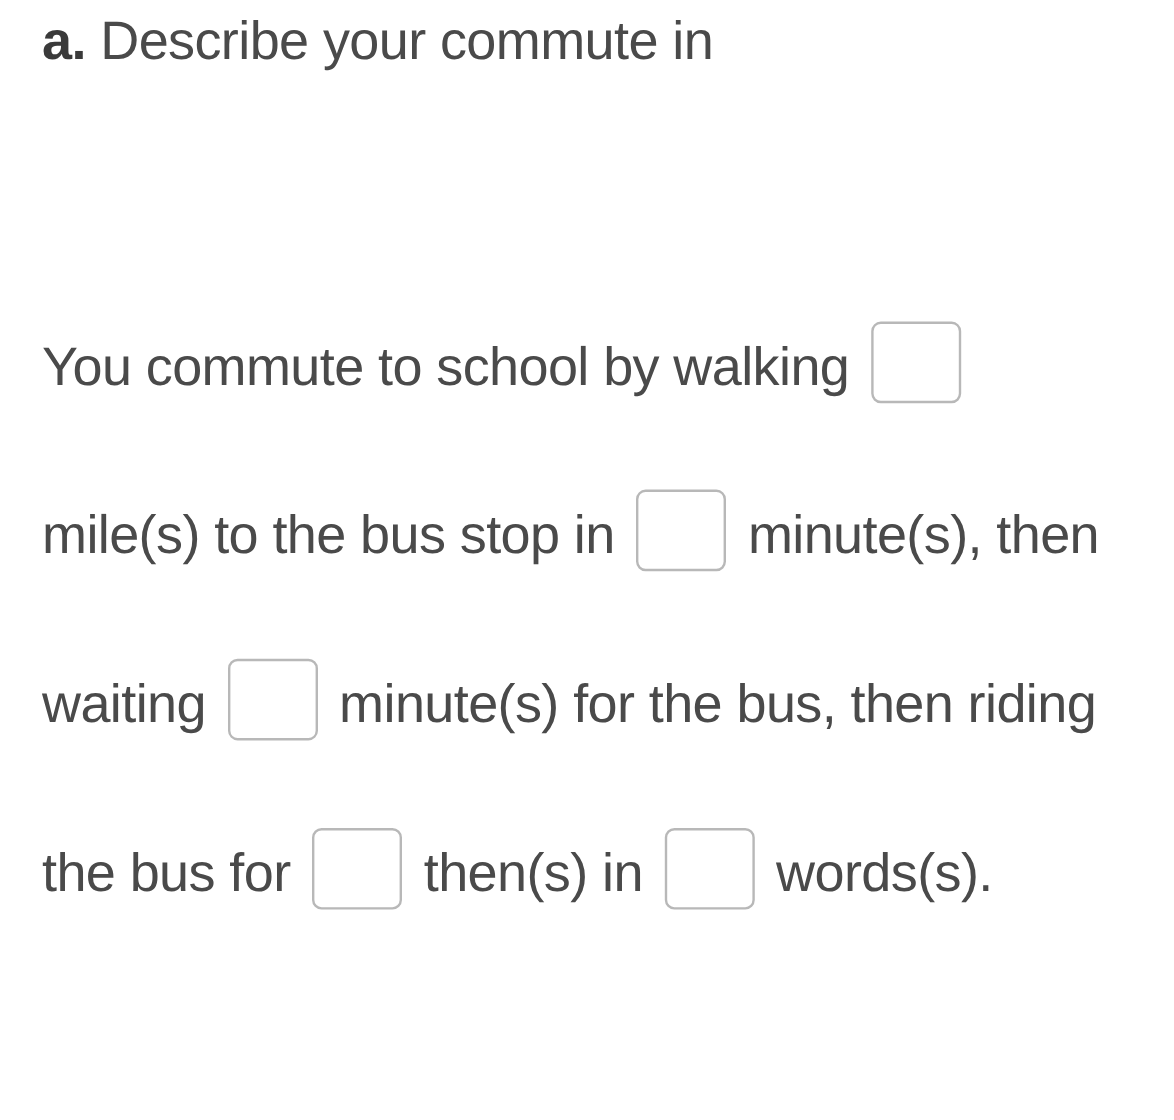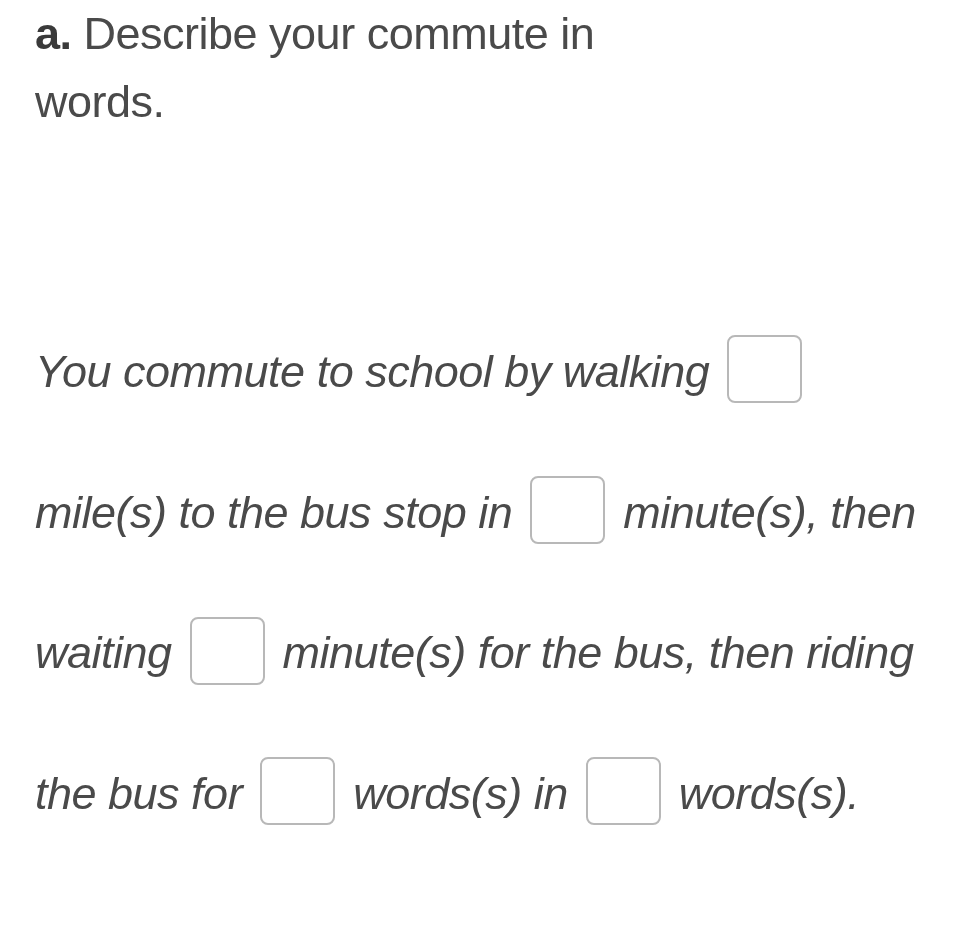--- a/index.html
+++ b/index.html
@@ -28,21 +28,20 @@
       color: #3a3a3a;
     }
     .answer-section {
       font-size: 45px;
       line-height: 3.05;
       color: #4a4a4a;
       letter-spacing: -0.5px;
     }
     .answer-section span {
       vertical-align: middle;
-      font-style: italic;
     }
     .input-box {
       display: inline-block;
       width: 75px;
       height: 68px;
       border: 2px solid #b8b8b8;
       border-radius: 8px;
       background: #ffffff;
       vertical-align: middle;
       margin: 0 6px;
@@ -54,28 +53,27 @@
       top: -3px;
     }
   </style>
 </head>
 <body>
 
 <div class="prompt-section">
   <div class="prompt-line">
     <span class="prompt-label">a.</span><span> Describe your commute in</span>
   </div>
-  <div class="prompt-line">words.</div>
 </div>
 
 <div class="answer-section">
   <span>You commute to school by walking </span>
   <input type="text" class="input-box" value="" style="">
   <span> mile(s) to the bus stop in </span>
   <input type="text" class="input-box" value="" style="">
   <span> minute(s), then waiting </span>
   <input type="text" class="input-box" value="" style="">
   <span> minute(s) for the bus, then riding the bus for </span>
   <input type="text" class="input-box" value="" style="">
-  <span> words(s) in </span>
+  <span> then(s) in </span>
   <input type="text" class="input-box" value="" style="">
   <span> words(s).</span>
 </div>
 
 </body></html>

